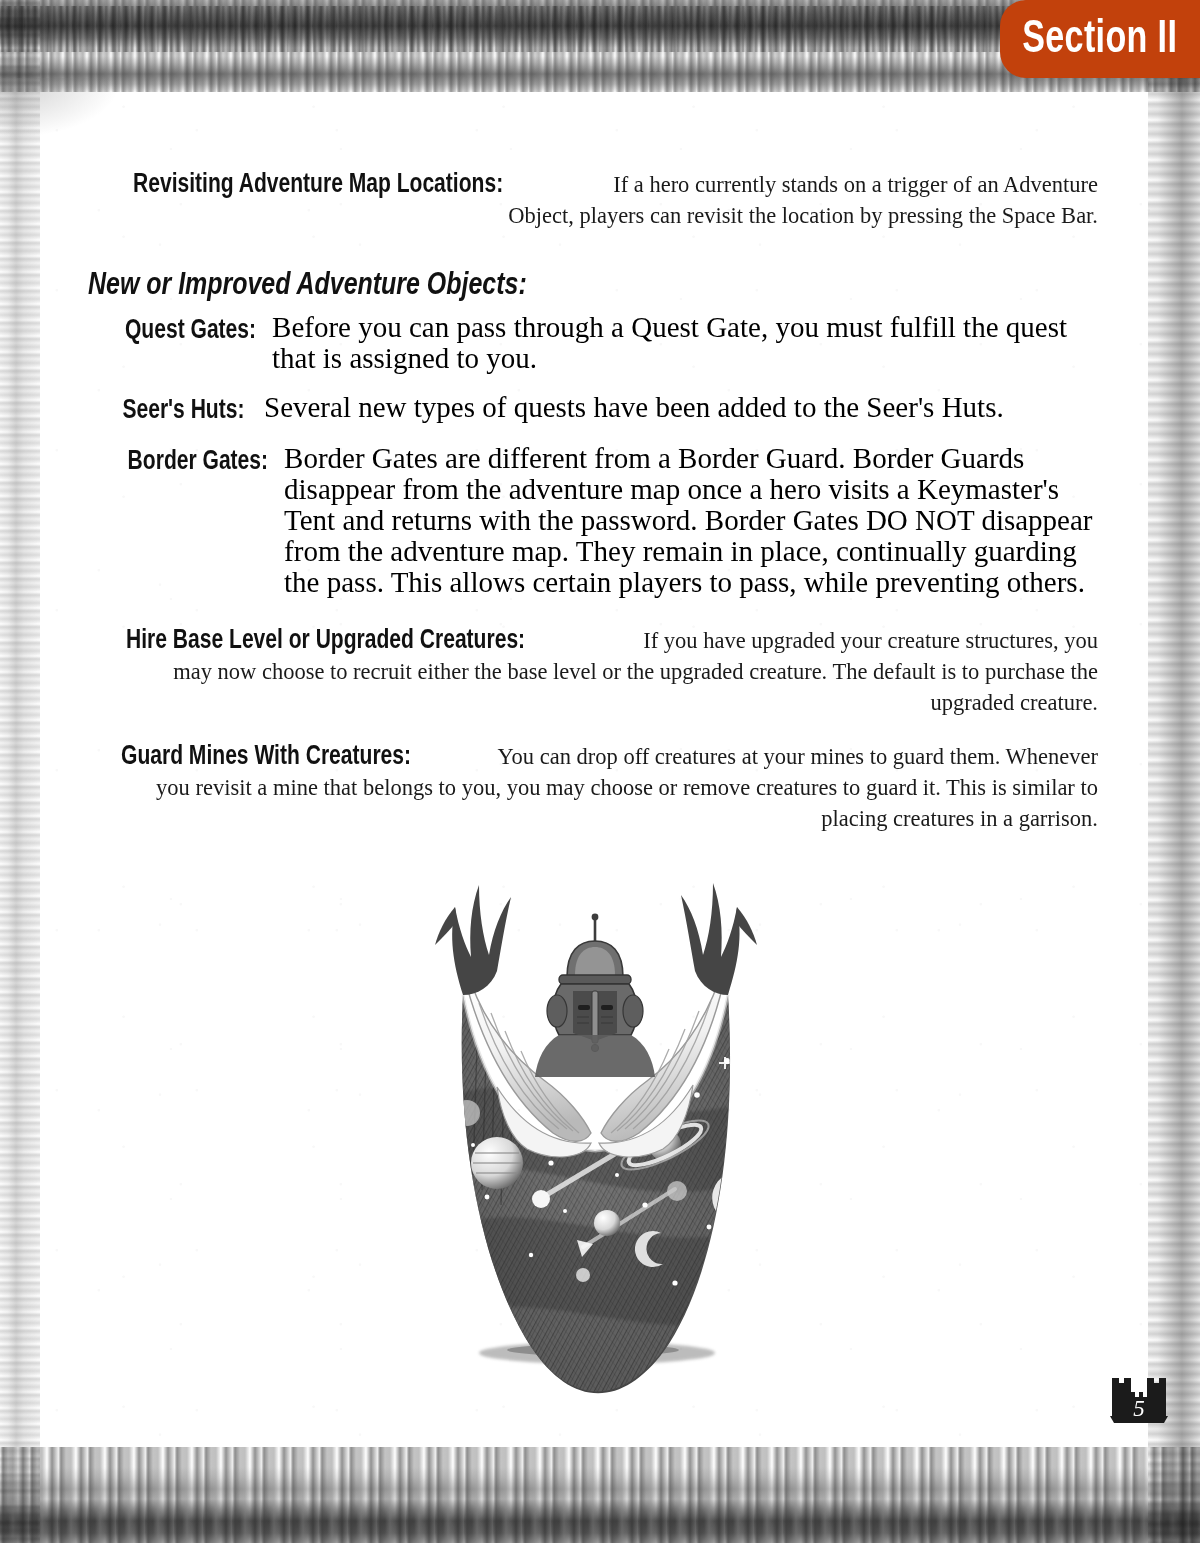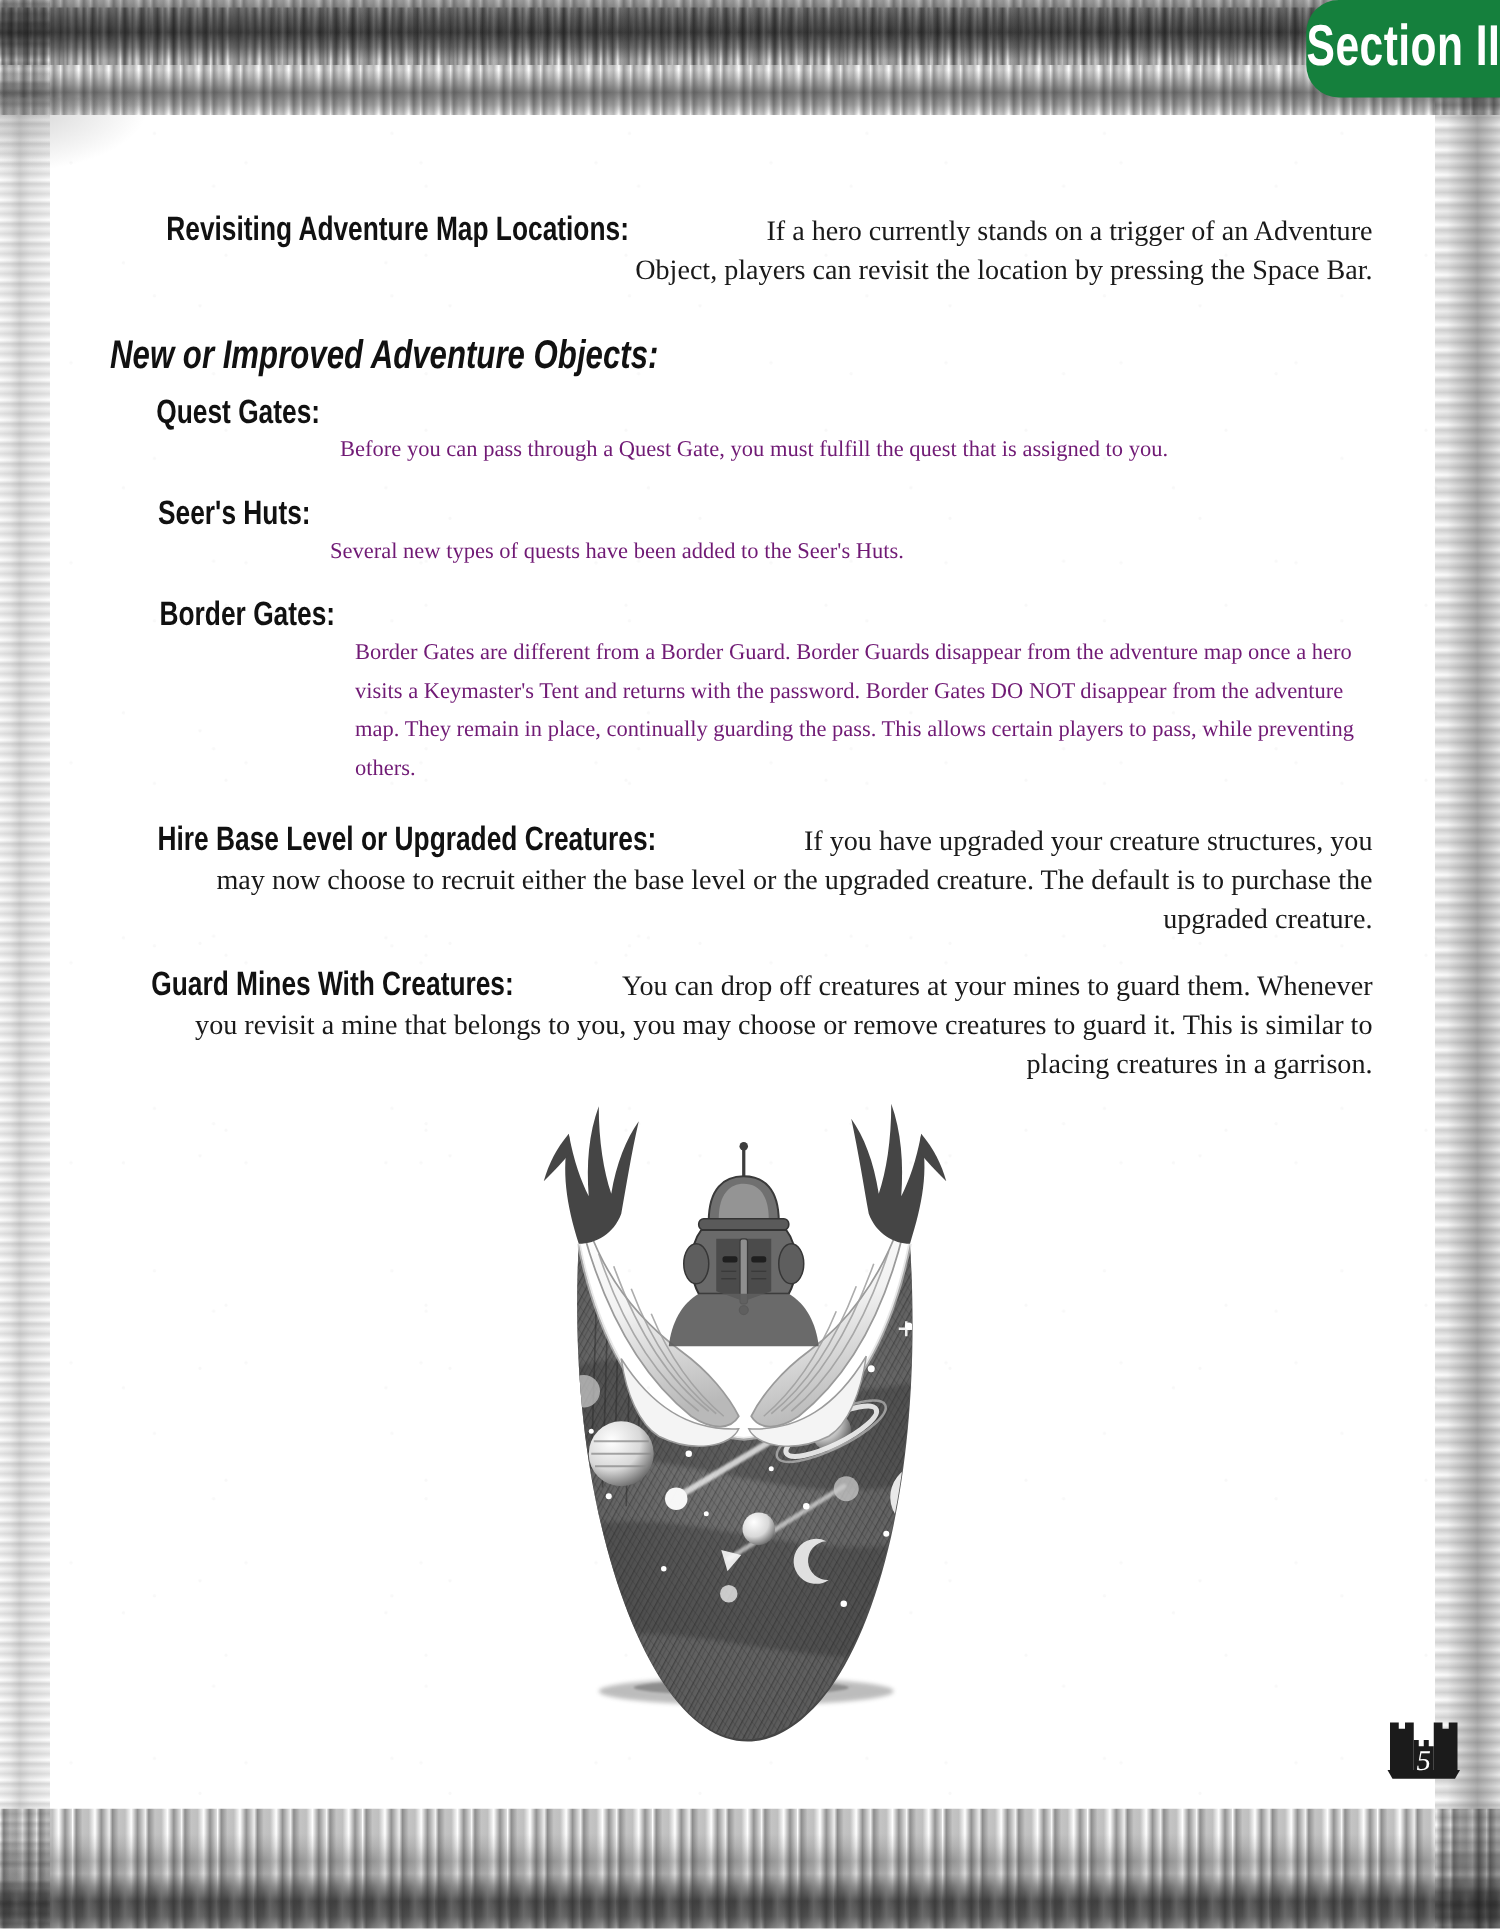--- a/index.html
+++ b/index.html
@@ -99,22 +99,22 @@
     position: absolute;
     left: 0; top: 78px;
     width: 120px; height: 60px;
     background: radial-gradient(ellipse at 8% 10%, rgba(120,120,120,0.35) 0%, rgba(255,255,255,0) 70%);
   }
 
   
   .section-tab {
     position: absolute;
     right: 0; top: 0;
-    width: 155px; height: 78px;
-    background: #15803d;
+    width: 200px; height: 78px;
+    background: #c2410c;
     border-top-left-radius: 26px;
     border-bottom-left-radius: 26px;
     display: flex;
     align-items: center;
     justify-content: center;
   }
   .section-tab-label {
     font-family: "Liberation Sans Narrow", "Liberation Sans", sans-serif;
     font-weight: bold;
     font-size: 46px;
@@ -175,36 +175,34 @@
     margin: 0 0 8px 0;
     padding: 0;
   }
   .defrow {
     display: flex;
     align-items: flex-start;
     margin-bottom: 18px;
   }
   .defterm {
     flex: 0 0 160px;
-    text-align: right;
     padding-right: 10px;
     padding-top: 2px;
   }
   .defterm .hdr {
     font-size: 27px;
     transform-origin: right center;
   }
   .defdesc {
     flex: 1 1 auto;
     font-family: "Liberation Serif", serif;
-    font-size: 18px;
+    font-size: 29px;
     line-height: 31px;
-    color: #701a75;
+    color: #000000;
     padding-left: 6px;
-    margin-top: 32px;
   }
 
   
   .illustration {
     position: absolute;
     left: 345px;
     top: 845px;
     width: 500px;
     height: 580px;
   }

